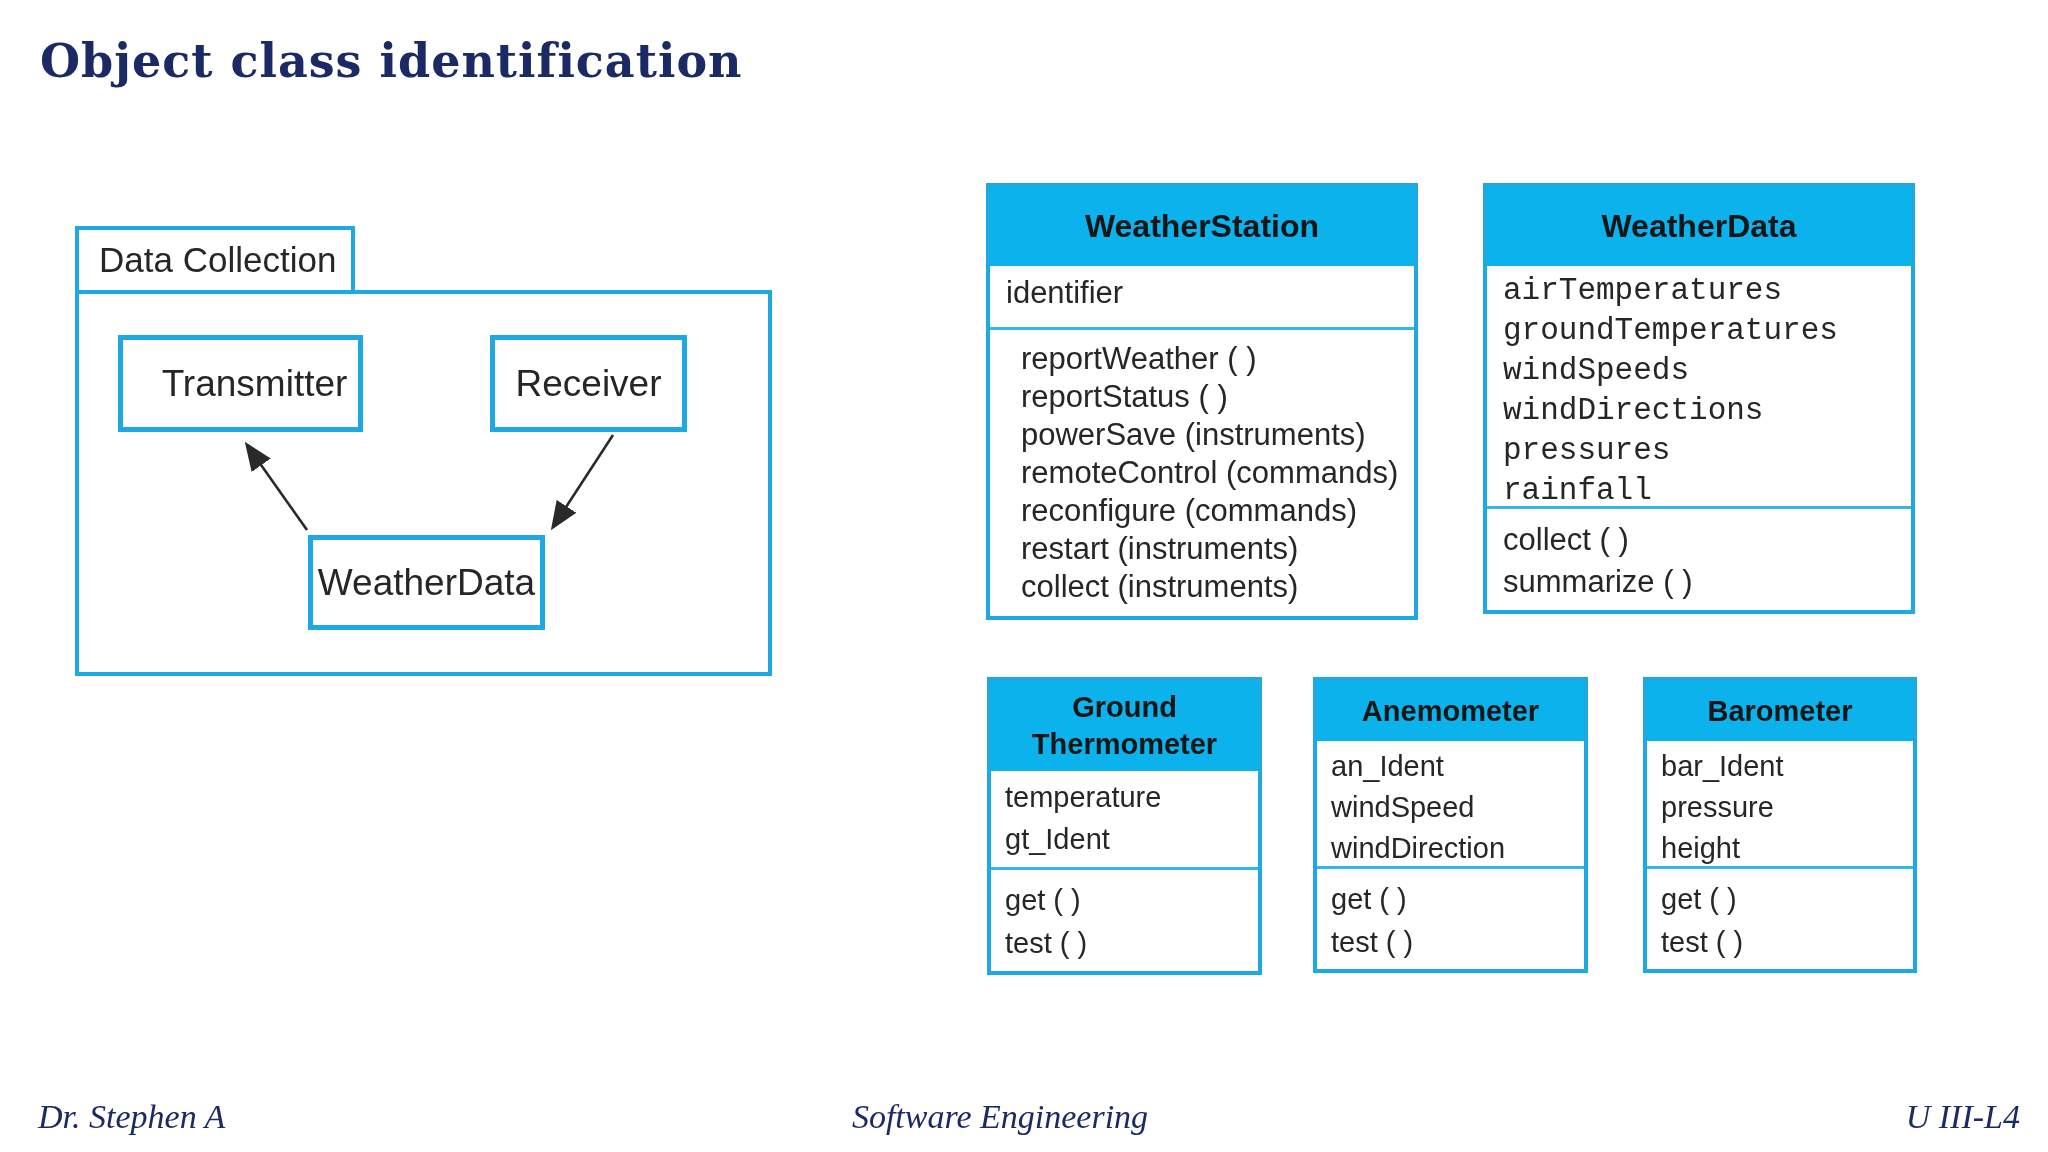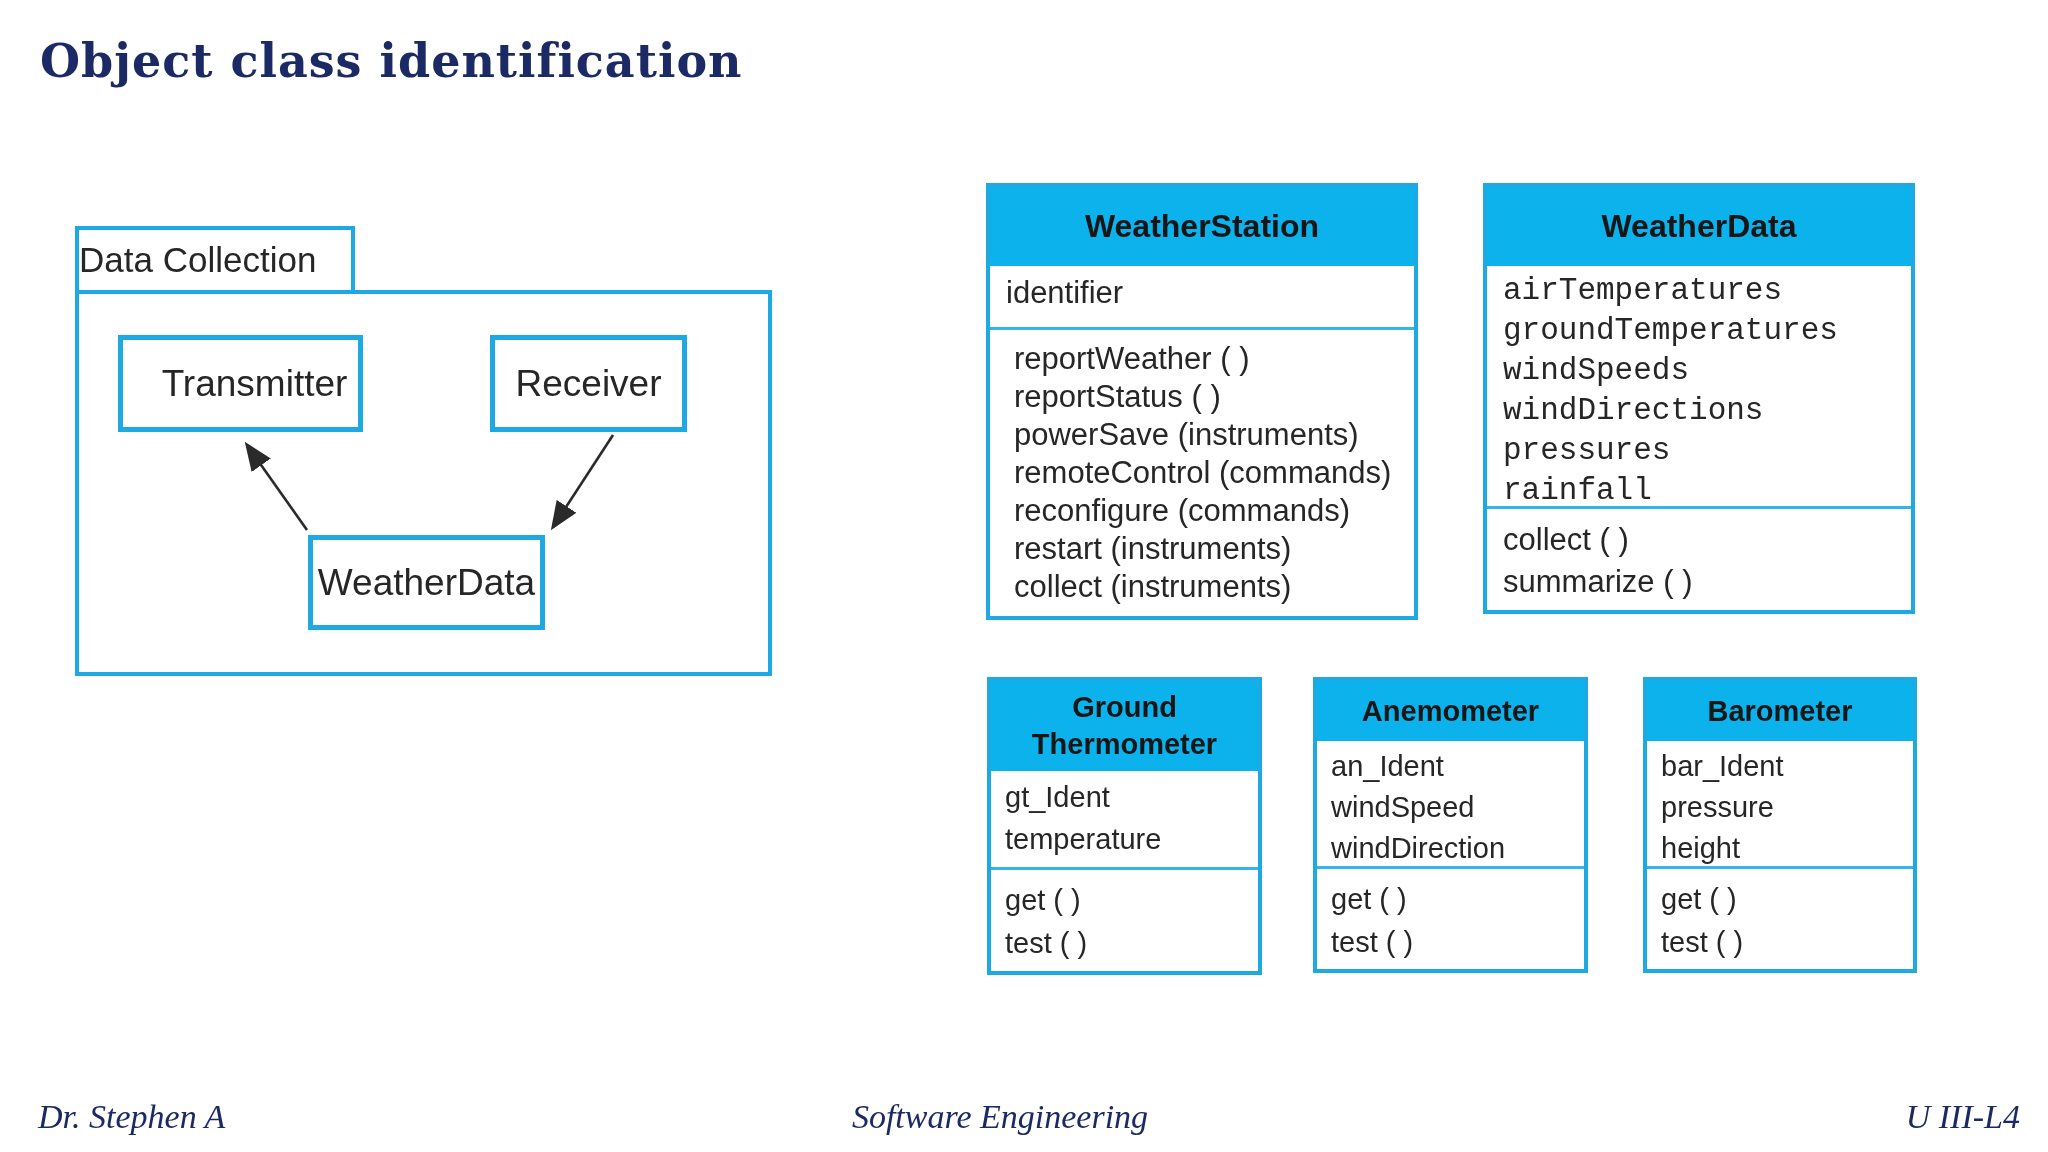--- a/index.html
+++ b/index.html
@@ -20,21 +20,21 @@
   #title{
     position:absolute;left:40px;top:34px;
     font-family:"DejaVu Serif",serif;font-weight:bold;
     font-size:46px;color:var(--navy);letter-spacing:1px;
   }
 
   
   .pkg-tab{
     position:absolute;left:75px;top:226px;width:280px;height:68px;
     background:#fff;border:4px solid var(--cyan-border);z-index:2;
-    display:flex;align-items:center;
+    display:flex;align-items:center;padding-left:20px;
     font-size:35px;color:var(--ink);
   }
   .pkg-body{
     position:absolute;left:75px;top:290px;width:697px;height:386px;
     background:#fff;border:4px solid var(--cyan-border);z-index:1;
   }
   .pkg-node{
     position:absolute;background:#fff;border:5px solid var(--cyan-border);z-index:2;
     display:flex;align-items:center;justify-content:center;
     font-size:37px;color:var(--ink);
@@ -53,21 +53,21 @@
     background:var(--cyan-fill);color:#161616;font-weight:bold;text-align:center;
     display:flex;align-items:center;justify-content:center;
   }
   .uml-attrs{border-bottom:3px solid var(--divider);overflow:hidden;}
   .uml-methods{overflow:hidden;}
   .uml-attrs .line,.uml-methods .line{white-space:nowrap;}
 
   #ws{left:986px;top:183px;width:432px;height:437px;}
   #ws .uml-header{height:79px;font-size:32px;}
   #ws .uml-attrs{height:64px;font-size:31px;line-height:40px;padding:7px 0 0 16px;}
-  #ws .uml-methods{font-size:31px;line-height:38px;padding:10px 0 0 24px;}
+  #ws .uml-methods{font-size:31px;line-height:38px;padding:10px 0 0 31px;}
 
   #wd{left:1483px;top:183px;width:432px;height:431px;}
   #wd .uml-header{height:79px;font-size:32px;}
   #wd .uml-attrs{height:243px;font-size:31px;line-height:40px;padding:5px 0 0 16px;font-family:Liberation Mono, monospace;}
   #wd .uml-methods{font-size:31px;line-height:42px;padding:10px 0 0 16px;}
 
   #gt{left:987px;top:677px;width:275px;height:298px;}
   #gt .uml-header{height:90px;font-size:29px;line-height:37px;padding:0 30px;}
   #gt .uml-attrs{height:99px;font-size:29px;line-height:42px;padding:5px 0 0 14px;}
   #gt .uml-methods{font-size:29px;line-height:43px;padding:9px 0 0 14px;}
@@ -152,22 +152,22 @@
       </div>
     <div class="uml-methods">
         <div class="line">collect ( )</div>
         <div class="line">summarize ( )</div>
       </div>
   </div>
 
   <div id="gt" class="uml-class">
     <div class="uml-header">Ground Thermometer</div>
     <div class="uml-attrs">
+        <div class="line">temperature</div>
         <div class="line">gt_Ident</div>
-        <div class="line">temperature</div>
       </div>
     <div class="uml-methods">
         <div class="line">get ( )</div>
         <div class="line">test ( )</div>
       </div>
   </div>
 
   <div id="an" class="uml-class">
     <div class="uml-header">Anemometer</div>
     <div class="uml-attrs">

